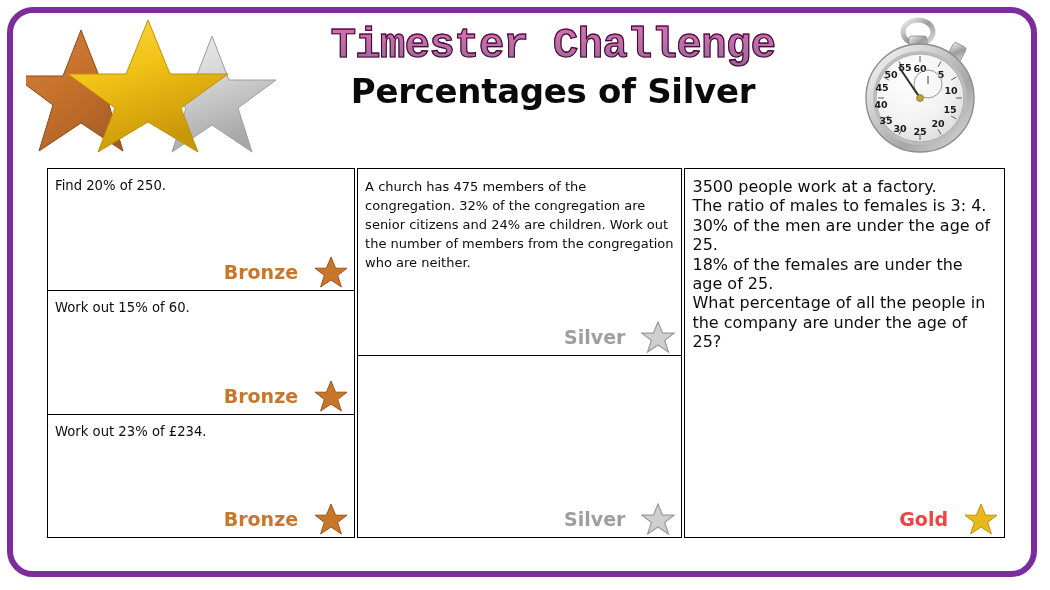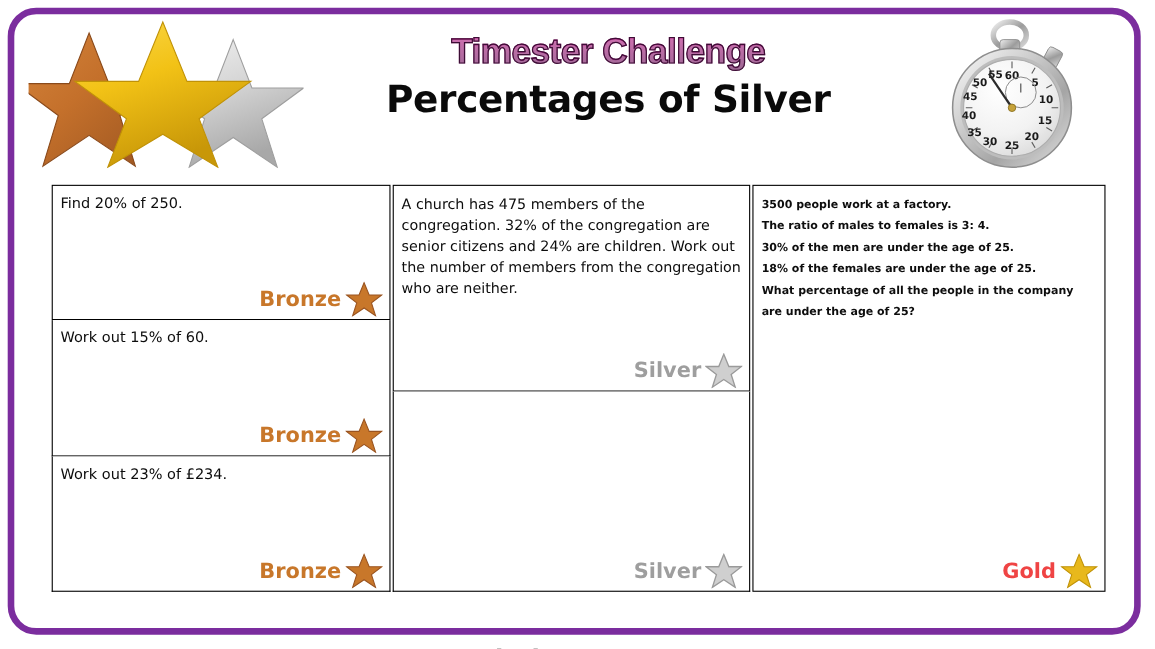--- a/index.html
+++ b/index.html
@@ -48,31 +48,31 @@
 
   
   #title-block {
     position: absolute;
     left: 288px;
     top: 22px;
     width: 530px;
     text-align: center;
   }
   #title-main {
-    font-size: 32px;
+    font-size: 42px;
     font-weight: bold;
     line-height: 48px;
     letter-spacing: -0.5px;
     background: linear-gradient(180deg, #C7258E 0%, #A9217F 34%, #7E1C69 70%, #55144B 100%);
     -webkit-background-clip: text;
     background-clip: text;
     color: transparent;
     -webkit-text-stroke: 1.1px #3C0E35;
     text-shadow: 0 1px 0 rgba(255,255,255,0.35);
-    font-family: Liberation Sans, sans-serif;
+    font-family: Liberation Mono, monospace;
   }
   #title-sub {
     font-size: 34px;
     font-weight: bold;
     line-height: 42px;
     color: #0A0A0A;
     letter-spacing: -0.3px;
     font-family: "DejaVu Sans", sans-serif;
   }
 
@@ -122,30 +122,30 @@
 
   .question-text {
     font-family: "DejaVu Sans", sans-serif;
     font-size: 13.2px;
     line-height: 18.6px;
     color: #0D0D0D;
     white-space: pre-line;
   }
   .cell-silver-1 .question-text,
   .cell-silver-2 .question-text { font-size: 13px; line-height: 19px; }
-  .cell-gold-1 .question-text   { font-size: 10px; line-height: 19.4px; font-weight: bold; }
+  .cell-gold-1 .question-text   { font-size: 16px; line-height: 19.4px; }
 
   
   .medal-badge {
     position: absolute;
     right: 6px;
     bottom: 2px;
     display: flex;
     align-items: center;
-    gap: 4px;
+    gap: 16px;
   }
   .medal-label {
     font-family: "DejaVu Sans", sans-serif;
     font-size: 19px;
     font-weight: bold;
     line-height: 22px;
   }
   .medal-bronze .medal-label { color: #C8772A; }
   .medal-silver .medal-label { color: #9E9E9E; }
   .medal-gold   .medal-label { color: #ef4444; }

